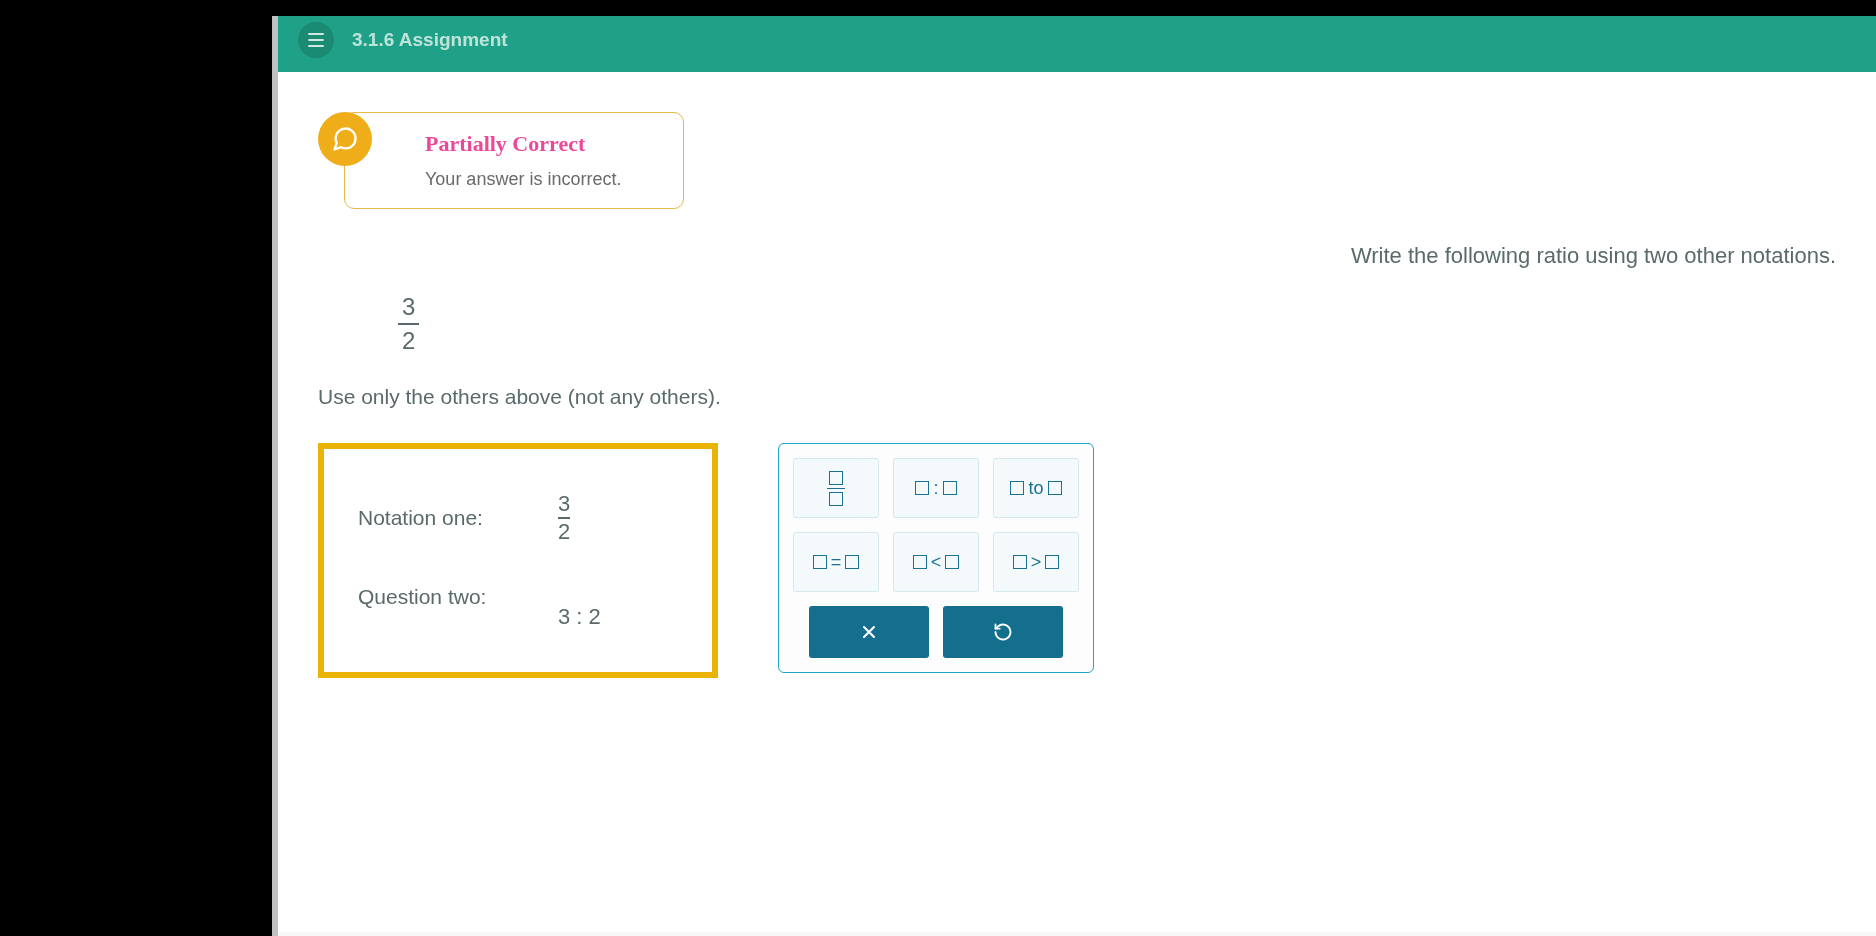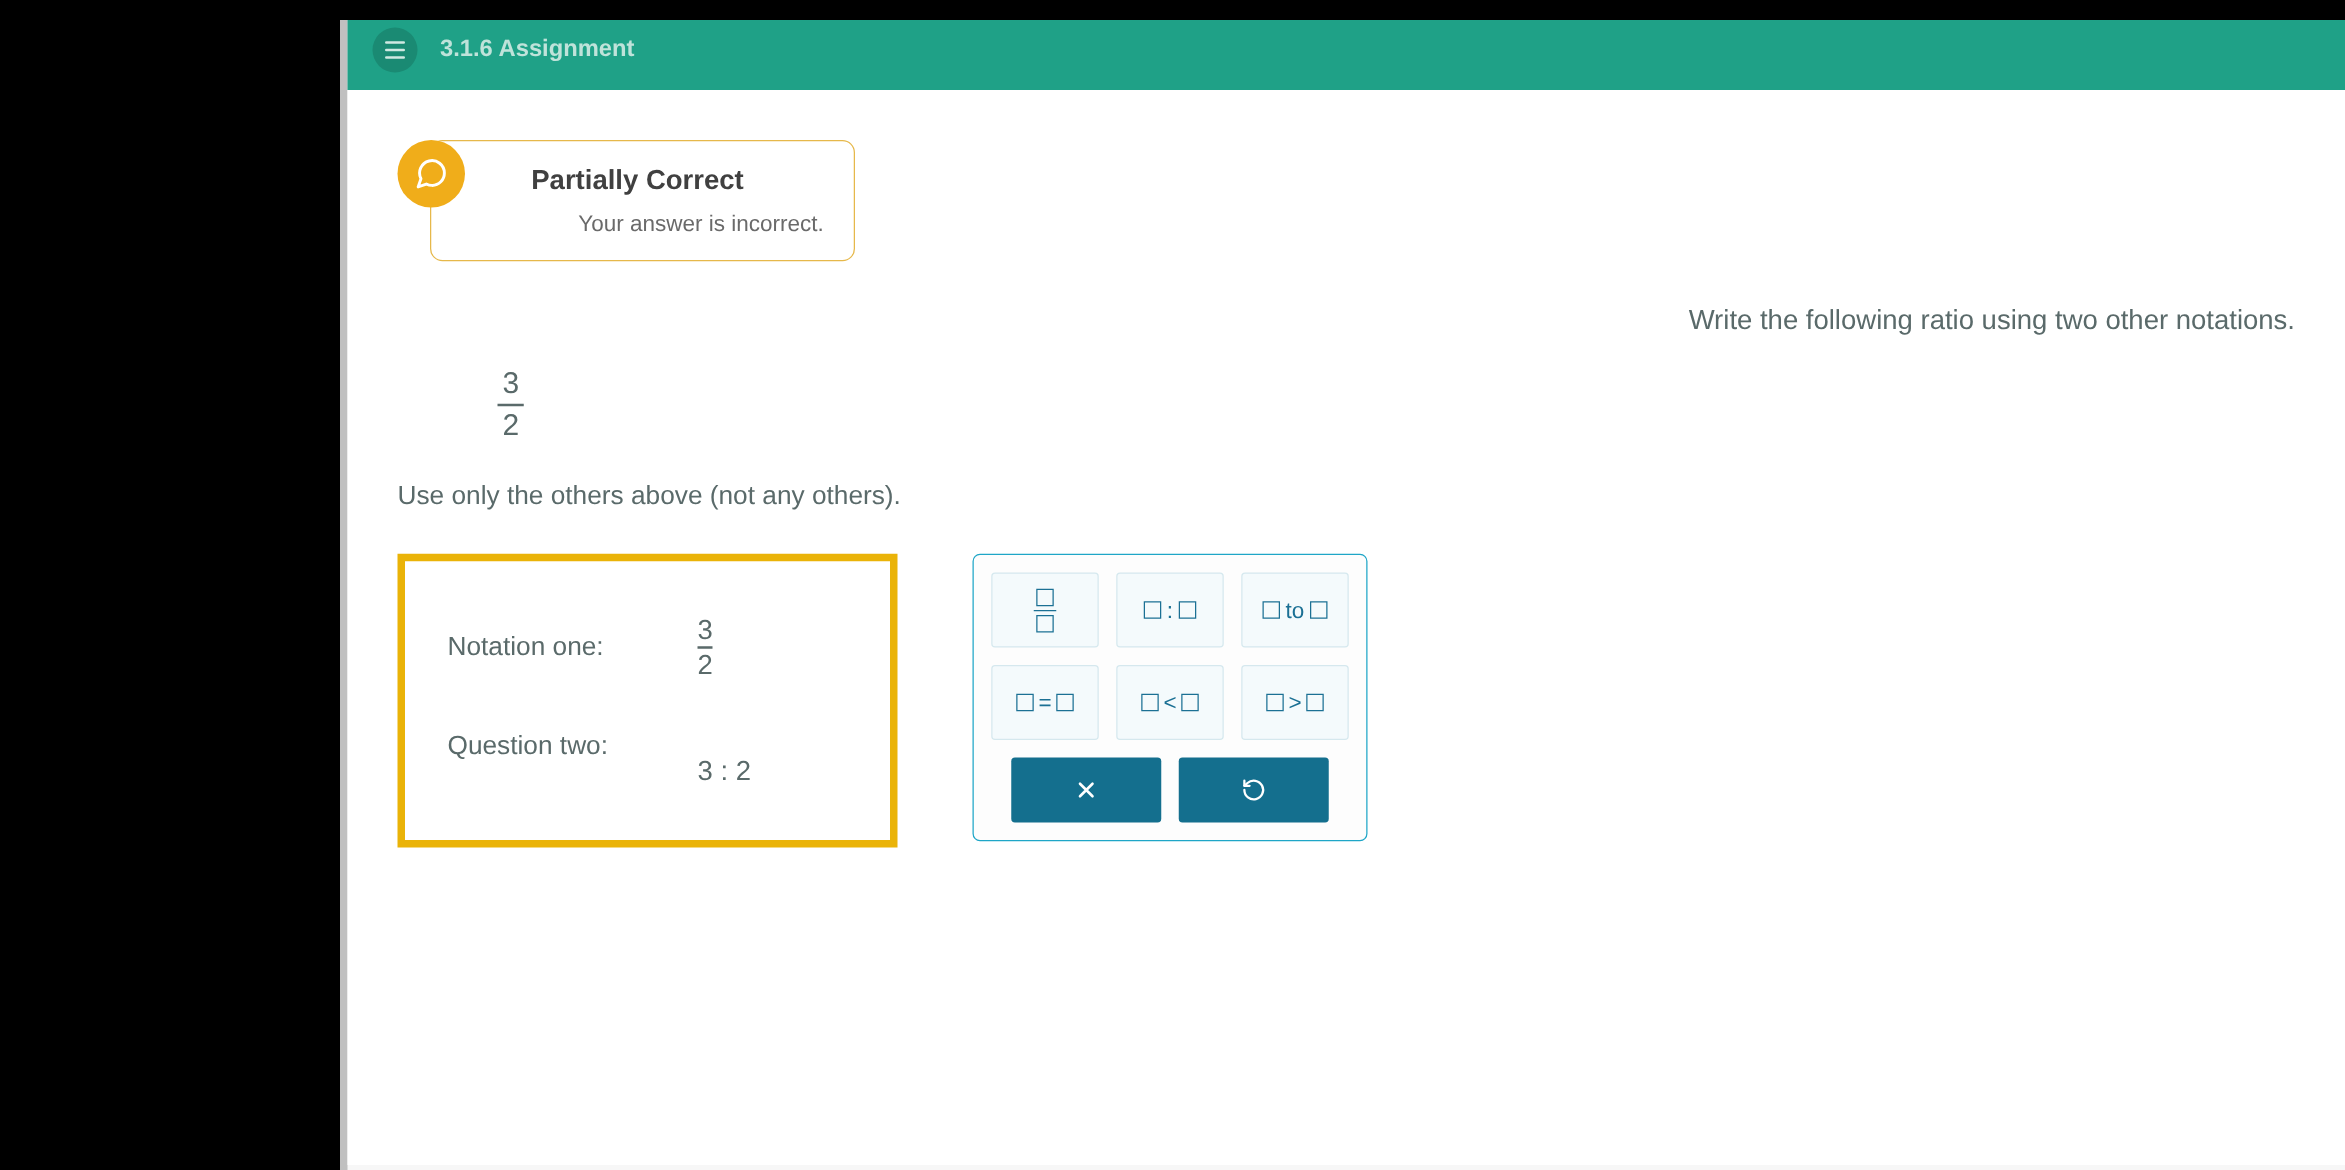--- a/index.html
+++ b/index.html
@@ -75,29 +75,29 @@
   }
   .feedback-box {
     border: 1px solid #e6b84a;
     border-radius: 10px;
     padding: 18px 24px 18px 80px;
     margin-left: 26px;
     display: inline-block;
     min-width: 340px;
   }
   .feedback-title {
-    color: #404040;
+    color: #ec4899;
     font-size: 22px;
     font-weight: bold;
     margin-bottom: 12px;
+    font-family: Liberation Serif, serif;
   }
   .feedback-msg {
     color: #6a6a6a;
     font-size: 18px;
-    text-align: right;
   }
 
   .prompt-text {
     color: #5a6a6a;
     font-size: 22px;
     margin-bottom: 24px;
     text-align: right;
   }
   .ratio-display {
     margin-left: 80px;

